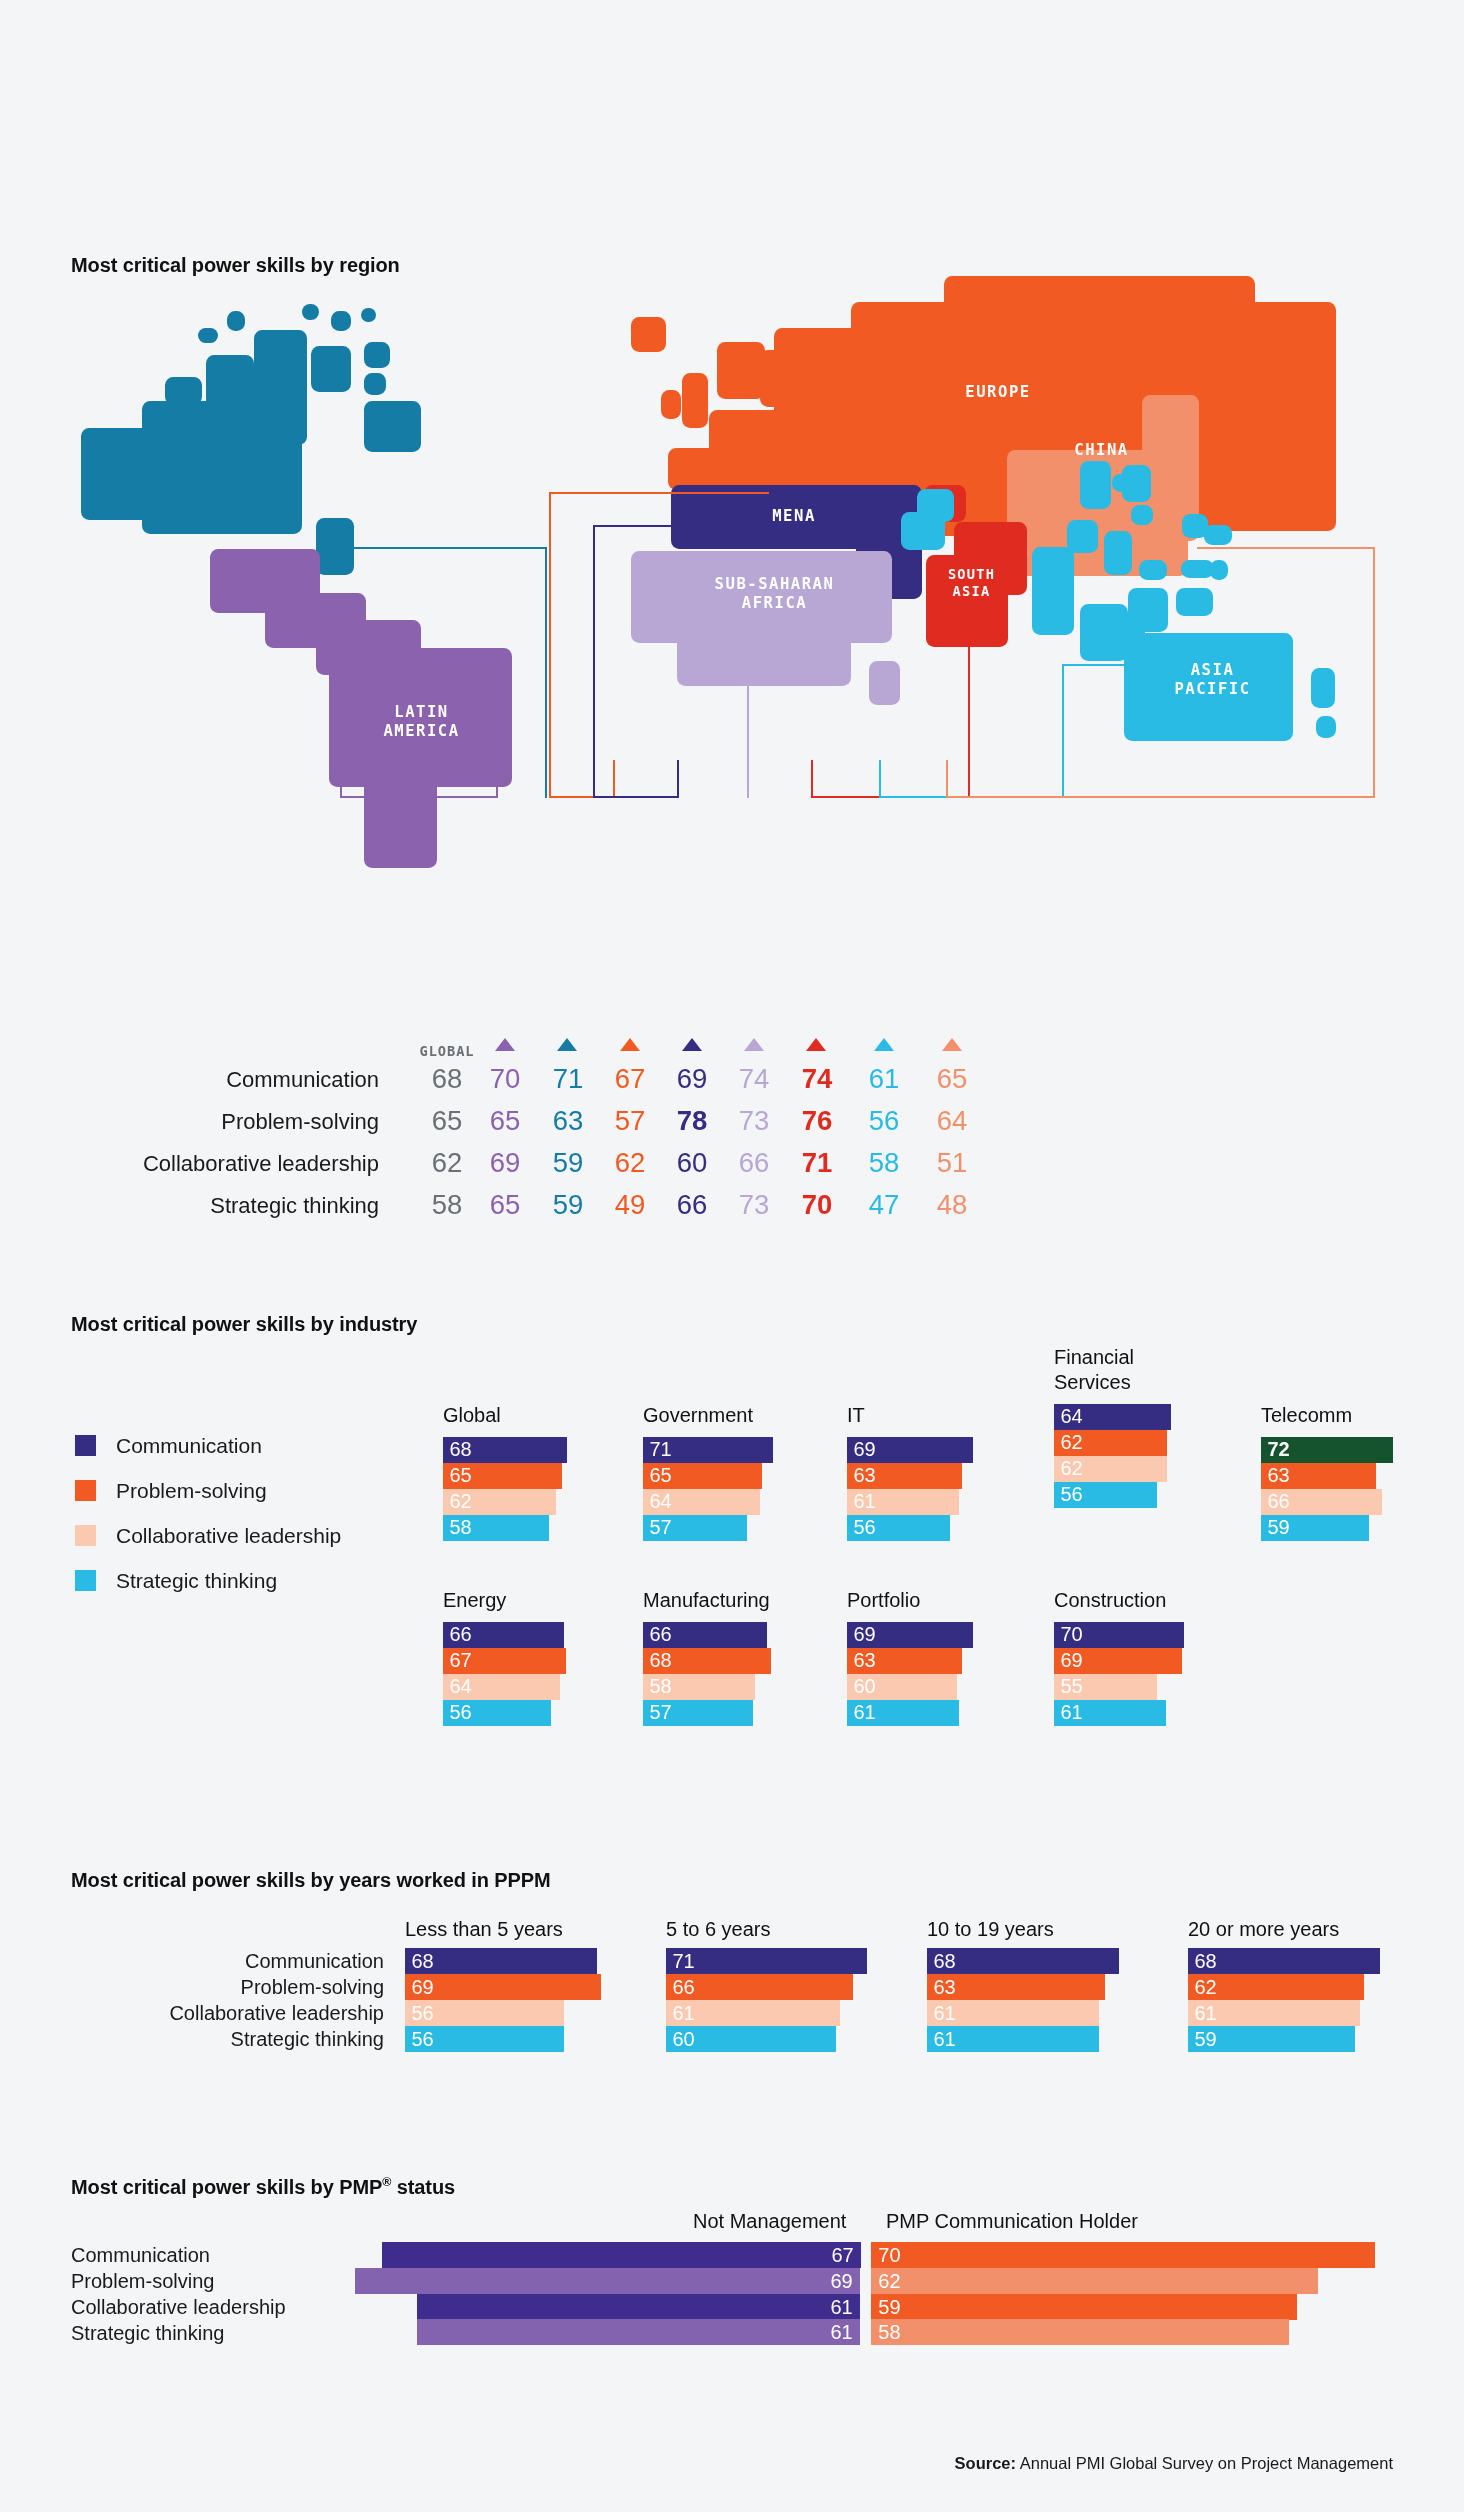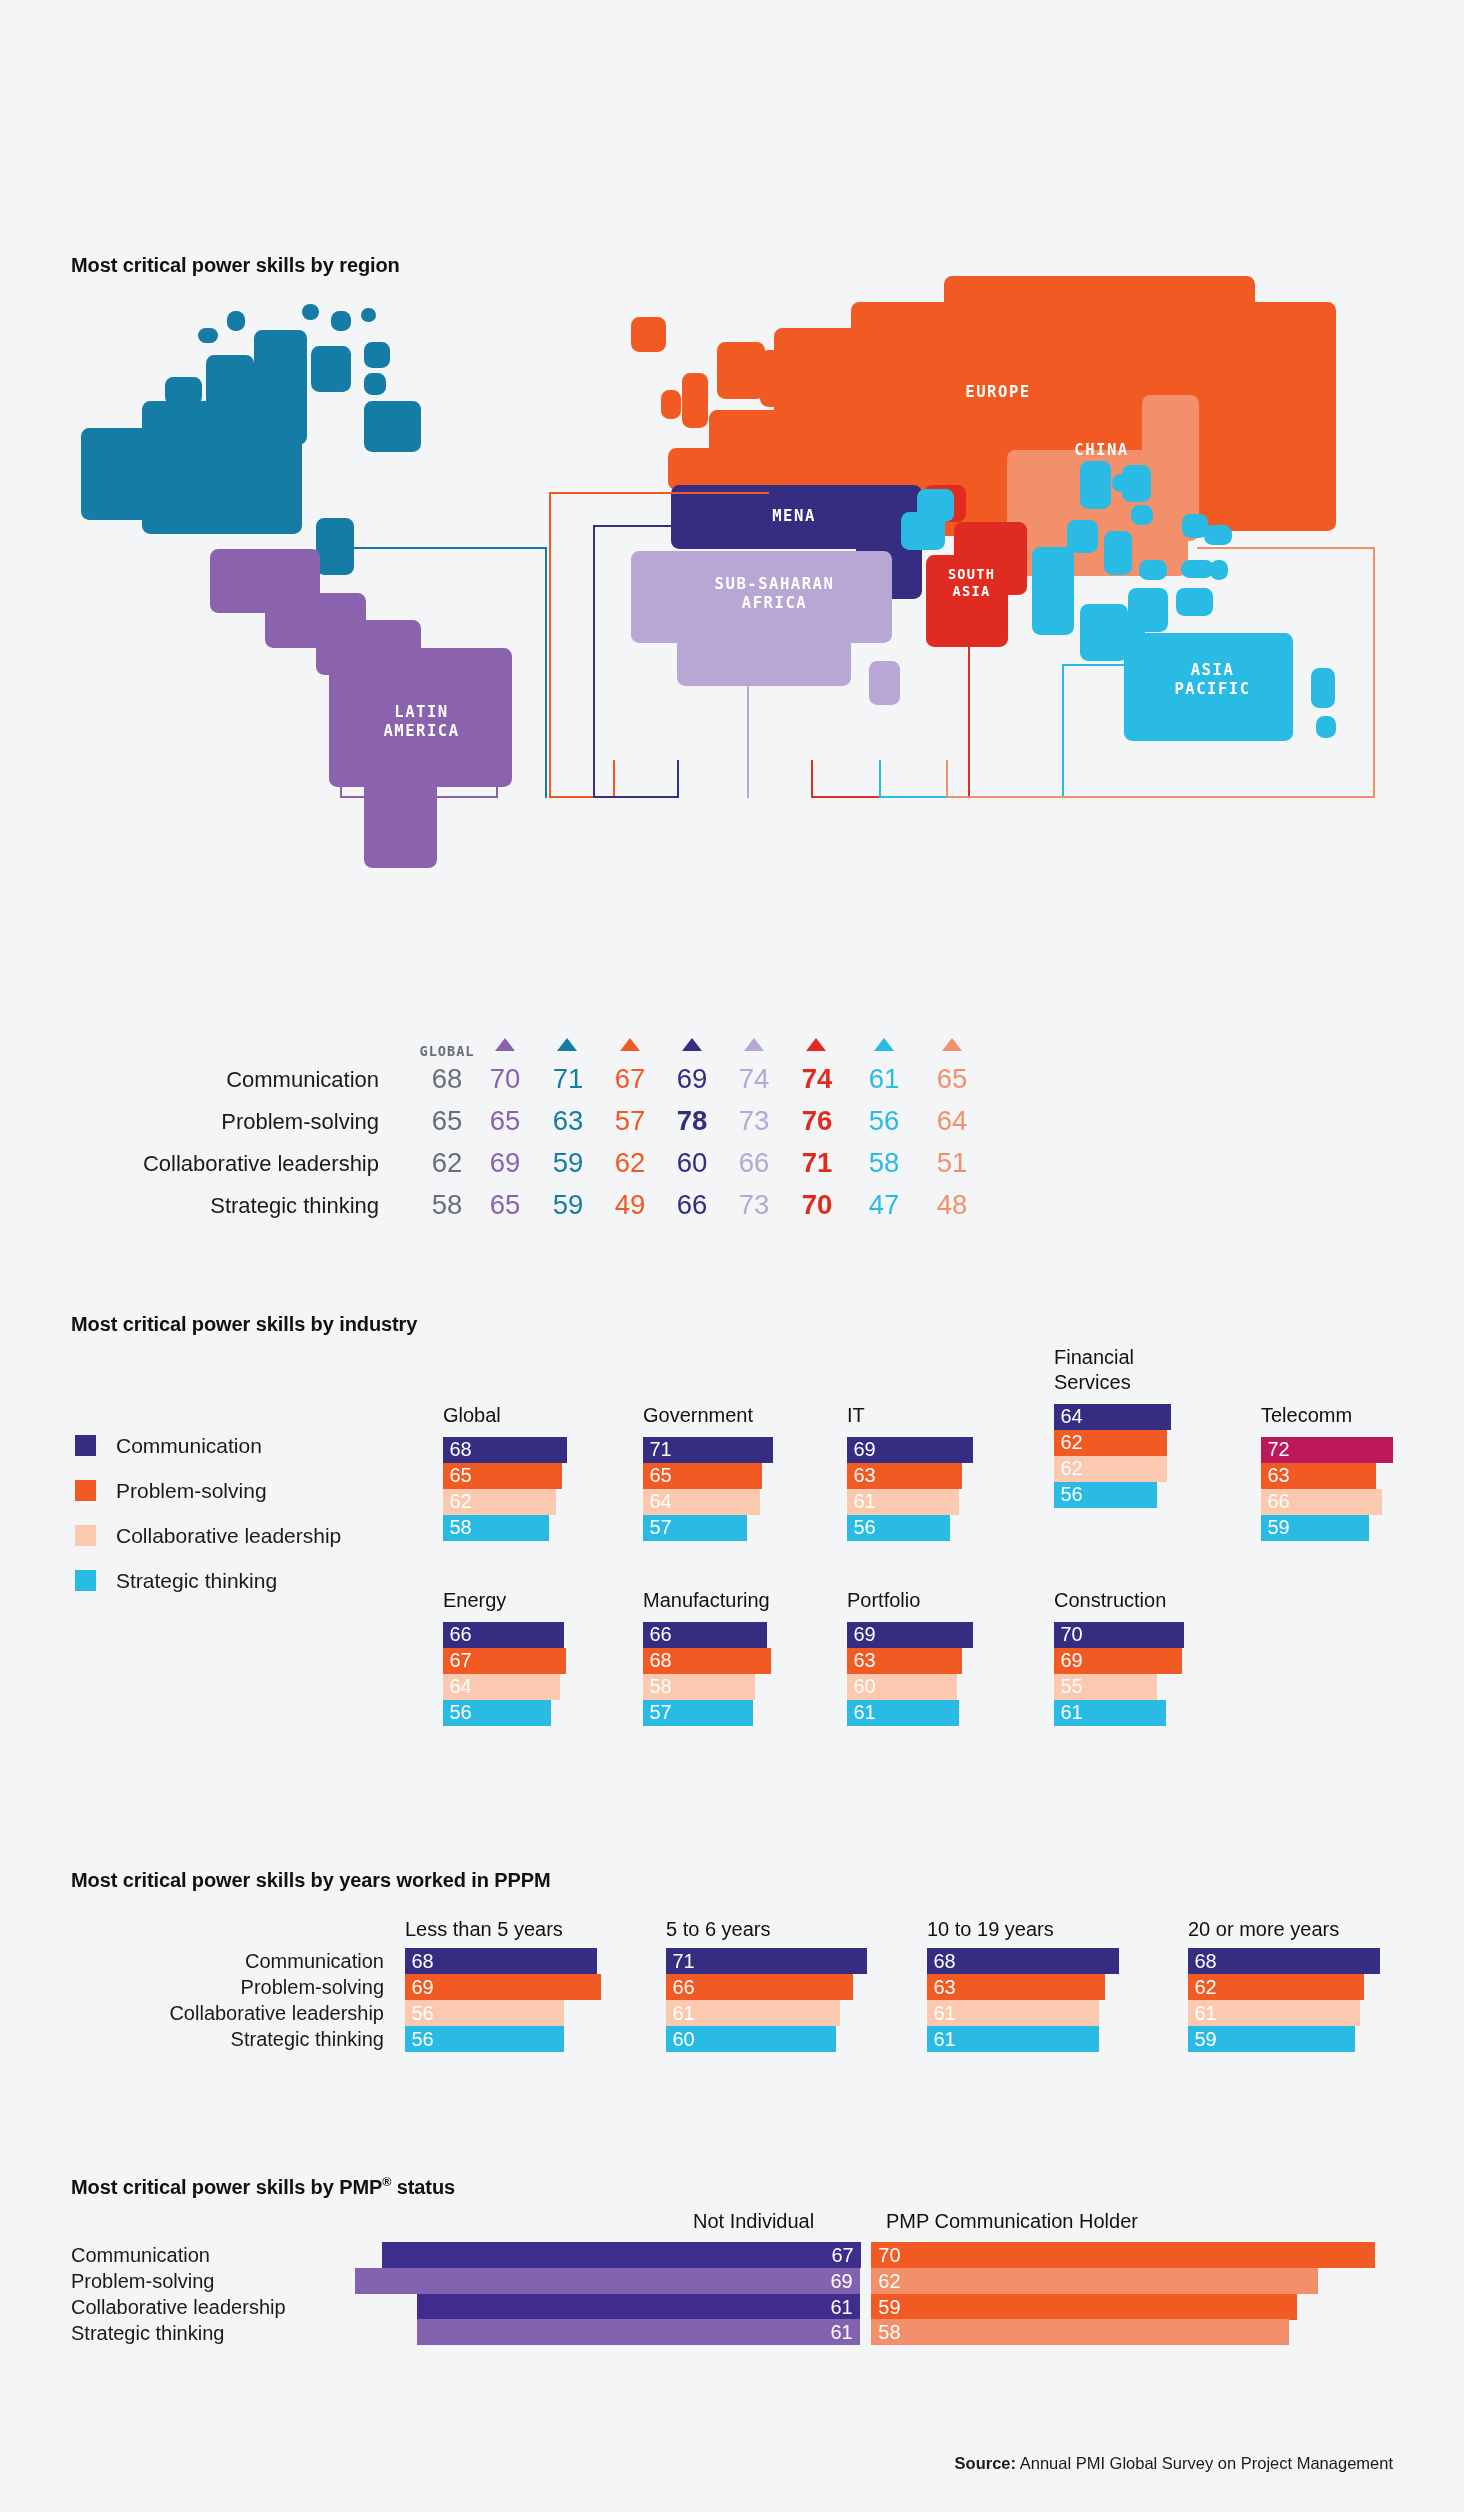--- a/index.html
+++ b/index.html
@@ -353,21 +353,21 @@
       <div class="bar" style="background:#342d82; width:117px;">64</div>
       <div class="bar" style="background:#f15a22; width:113px;">62</div>
       <div class="bar" style="background:#fbc9b0; width:113px;">62</div>
       <div class="bar" style="background:#29bbe3; width:103px;">56</div>
     </div>
   </div>
 
   <div class="ind-group" style="left:1261px; top:1373px; width:146px;">
     <div class="ind-title" style="margin-top:30px;">Telecomm</div>
     <div class="bars">
-      <div class="bar" style="background:#be185d; width:132px;">72</div>
+      <div class="bar" style="background:#14532d; width:132px;font-weight:bold;">72</div>
       <div class="bar" style="background:#f15a22; width:115px;">63</div>
       <div class="bar" style="background:#fbc9b0; width:121px;">66</div>
       <div class="bar" style="background:#29bbe3; width:108px;">59</div>
     </div>
   </div>
 
   <div class="ind-group" style="left:443px; top:1588px; width:146px;">
     <div class="ind-title">Energy</div>
     <div class="bars">
       <div class="bar" style="background:#342d82; width:121px;">66</div>
@@ -458,21 +458,21 @@
 
   <div class="sec-head" style="left:71px; top:2175px;"><span>Most critical power skills by PMP</span><sup>®</sup><span> status</span></div>
 
   <div class="pmp-rowlabels" style="top:2242px;">
     <div>Communication</div>
     <div>Problem-solving</div>
     <div>Collaborative leadership</div>
     <div>Strategic thinking</div>
   </div>
 
-  <div class="pmp-head" style="left:693px; top:2210px;">Not Individual</div>
+  <div class="pmp-head" style="left:693px; top:2210px;">Not Management</div>
   <div class="pmp-head" style="left:886px; top:2210px;">PMP Communication Holder</div>
 
   <div class="pmp-bar-l" style="left:382px; top:2242px; width:479px; background:#3e2d8c;">67</div>
   <div class="pmp-bar-l" style="left:355px; top:2268px; width:505px; background:#8362b0;">69</div>
   <div class="pmp-bar-l" style="left:417px; top:2294px; width:443px; background:#3e2d8c;">61</div>
   <div class="pmp-bar-l" style="left:417px; top:2319px; width:443px; background:#8362b0;">61</div>
 
   <div class="pmp-bar-r" style="left:871px; top:2242px; width:504px; background:#f15a22;">70</div>
   <div class="pmp-bar-r" style="left:871px; top:2268px; width:447px; background:#f1906a;">62</div>
   <div class="pmp-bar-r" style="left:871px; top:2294px; width:426px; background:#f15a22;">59</div>

